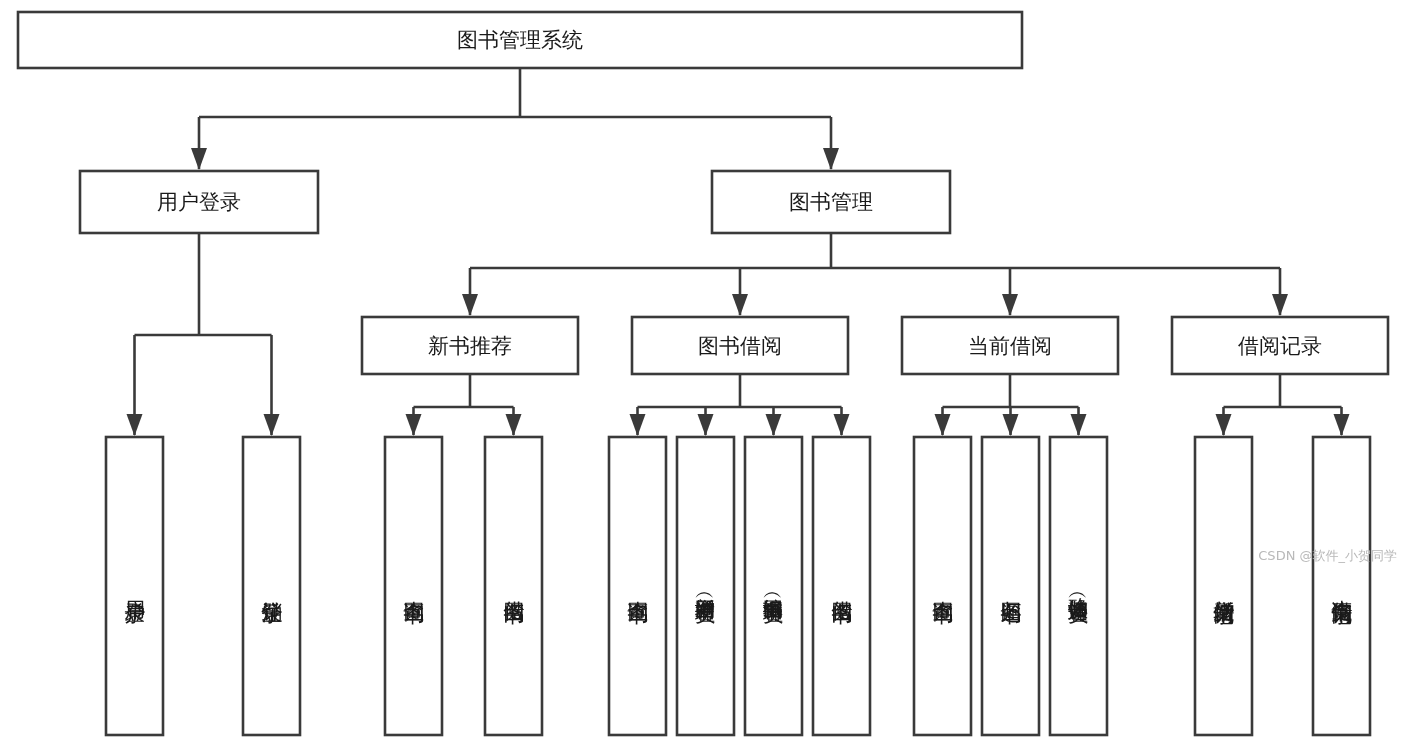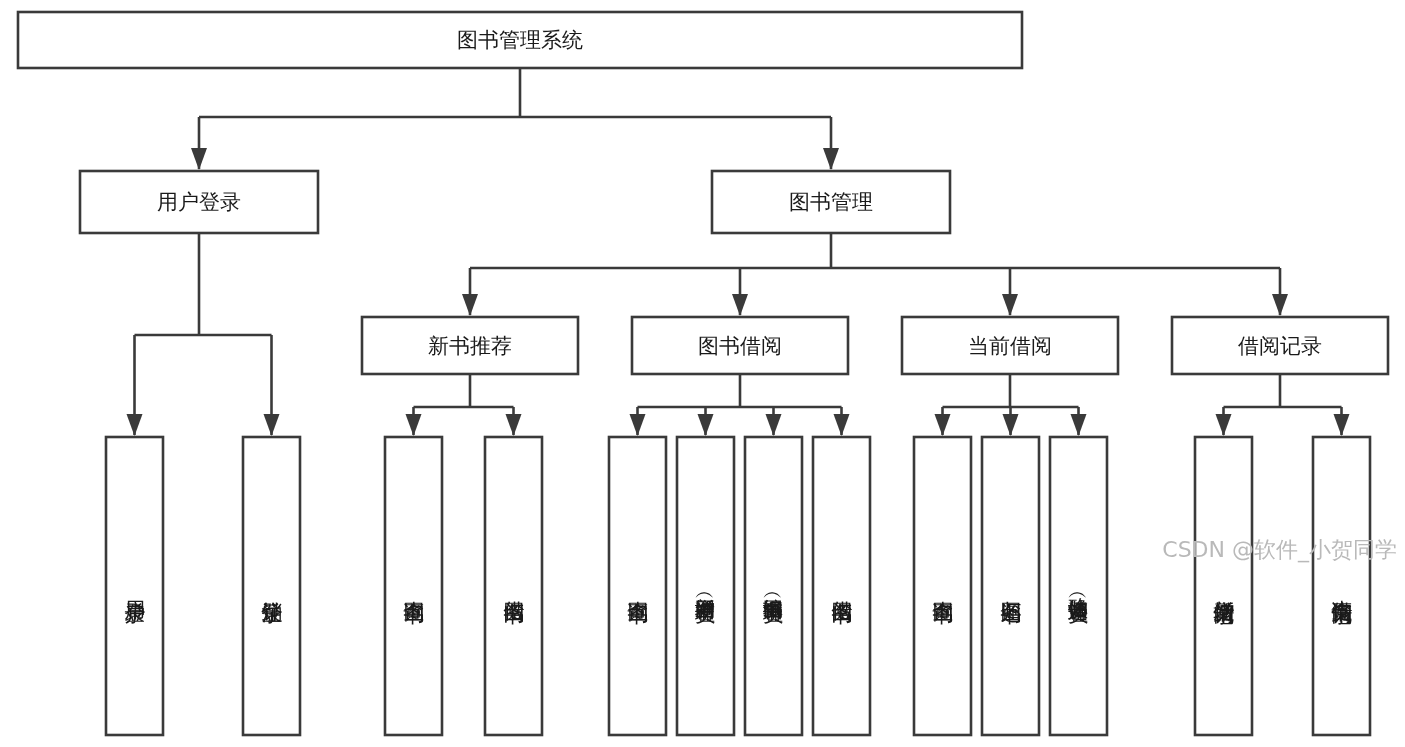--- a/index.html
+++ b/index.html
@@ -62,21 +62,21 @@
     justify-content: center;
     letter-spacing: 1px;
     white-space: nowrap;
     pointer-events: none;
   }
   .watermark {
     position: absolute;
     right: 8px;
     bottom: 4px;
     font-family: "DejaVu Sans", "Liberation Sans", sans-serif;
-    font-size: 22px;
+    font-size: 13px;
     color: #b9b9b9;
     white-space: nowrap;
   }
 </style>
 </head>
 <body>
 
 <div id="diagram-root">
 
   <svg id="tree-svg" viewBox="0 0 1405 747">

